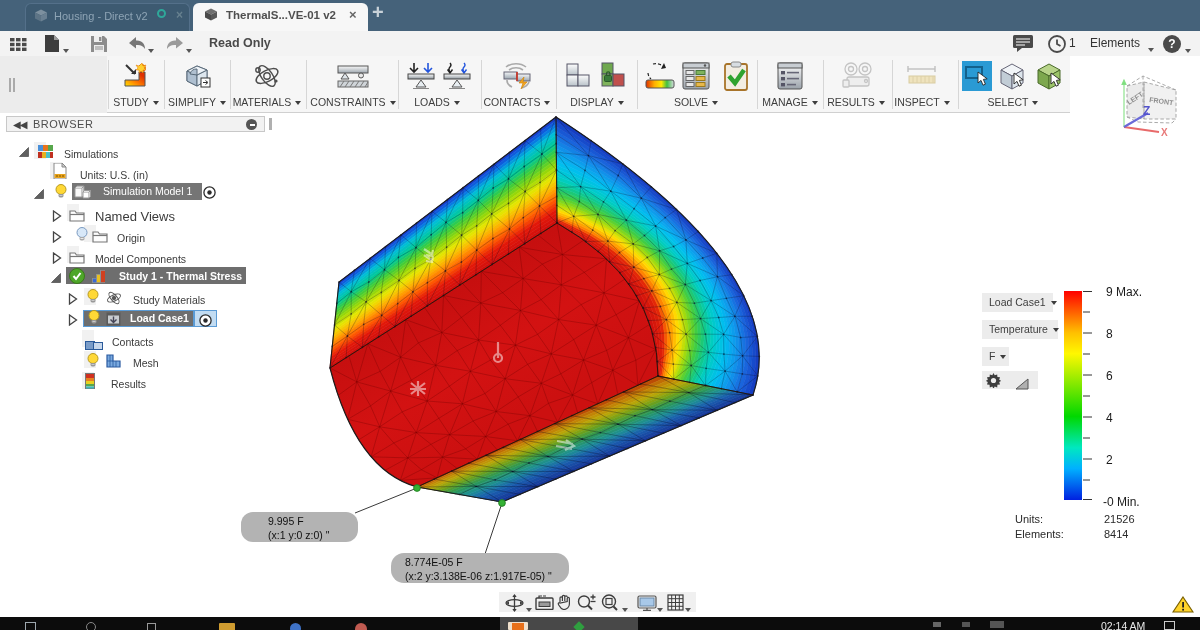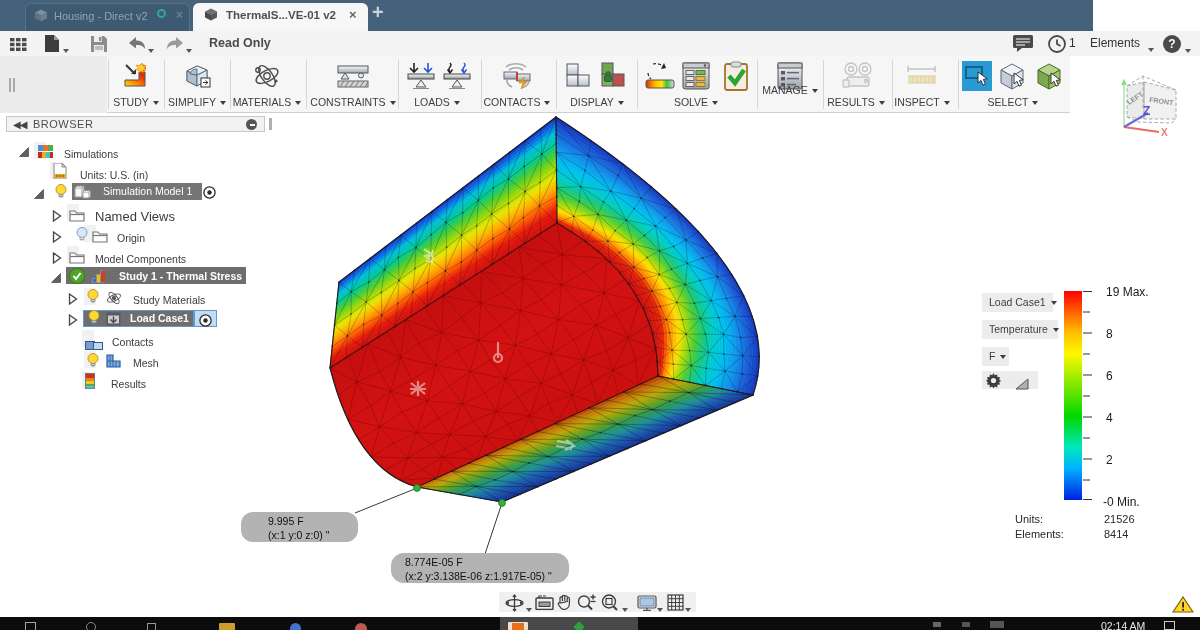--- a/index.html
+++ b/index.html
@@ -391,21 +391,21 @@
  <line x1="1083" y1="375" x2="1092" y2="375"></line>
       <line x1="1083" y1="396" x2="1090" y2="396"></line>
  <line x1="1083" y1="417" x2="1092" y2="417"></line>
       <line x1="1083" y1="438" x2="1090" y2="438"></line>
  <line x1="1083" y1="459" x2="1092" y2="459"></line>
       <line x1="1083" y1="480" x2="1090" y2="480"></line>
  <line x1="1083" y1="499.5" x2="1092" y2="499.5"></line>
 </g>
 </svg>
 
-<div style="position:absolute;left:0;top:0;width:1093px;height:31px;background:#45627a">
+<div style="position:absolute;left:0;top:0;width:1200px;height:31px;background:#45627a">
  <div style="position:absolute;left:25px;top:3px;width:165px;height:28px;background:#3d5a71;border:1px solid #54708a;border-bottom:none;border-radius:6px 6px 0 0">
    <div style="position:absolute;left:7px;top:4px"><svg width="16" height="15" viewBox="0 0 16 15" style="">
           <path d="M2,4.5 L8,1.5 L14,4.5 L8,7.5 Z" fill="#7d909f"></path>
 <path d="M2,4.5 L8,7.5 L8,13.5 L2,10.5 Z" fill="#5d7486"></path>
 <path d="M8,7.5 L14,4.5 L14,10.5 L8,13.5 Z" fill="#6a8092"></path>
         </svg></div>
    <div style="position:absolute;left:28px;top:6px;font-size:11px;color:#8ea4b5">Housing - Direct v2</div>
    <div style="position:absolute;left:131px;top:5px;width:9px;height:9px;border:2px solid #2fa89a;border-radius:50%"></div>
    <div style="position:absolute;left:150px;top:4px;font-size:12px;font-weight:bold;color:#67818f">×</div>
  </div>
@@ -644,21 +644,21 @@
         </defs>
 <rect x="3" y="2" width="24" height="26" rx="2" fill="url(#mn)" stroke="#555"></rect>
 <rect x="3" y="2" width="24" height="5" fill="#c8cdd2" stroke="#555"></rect>
 <rect x="6" y="10" width="4" height="3.4" fill="#556"></rect>
         <path d="M12,11.6 h12" stroke="#667" stroke-width="1.6"></path>
 <rect x="6" y="16" width="4" height="3.4" fill="#556"></rect>
         <path d="M12,17.6 h12" stroke="#667" stroke-width="1.6"></path>
 <rect x="6" y="22" width="4" height="3.4" fill="#556"></rect>
         <path d="M12,23.6 h9" stroke="#667" stroke-width="1.6"></path>
       </svg></div>
-    <div style="position:absolute;left:720px;top:28px;width:140px;text-align:center;font-size:10.5px;color:#3d3d3d;letter-spacing:0">MANAGE<span style="display:inline-block;width:0;height:0;border-left:3.5px solid transparent;border-right:3.5px solid transparent;border-top:4.5px solid #3d3d3d;margin-left:4px;vertical-align:middle"></span></div>
+    <div style="position:absolute;left:720px;top:40px;width:140px;text-align:center;font-size:10.5px;color:#3d3d3d;letter-spacing:0">MANAGE<span style="display:inline-block;width:0;height:0;border-left:3.5px solid transparent;border-right:3.5px solid transparent;border-top:4.5px solid #3d3d3d;margin-left:4px;vertical-align:middle"></span></div>
     <div style="position:absolute;left:841px;top:5px"><svg width="34" height="30" viewBox="0 0 34 30" style="">
         <g stroke="#c4c4c4" fill="none" stroke-width="1.3">
 <circle cx="10" cy="8" r="6"></circle>
           <circle cx="24" cy="8" r="6"></circle>
           <circle cx="10" cy="8" r="2.5"></circle>
           <circle cx="24" cy="8" r="2.5"></circle>
 <rect x="6" y="16" width="22" height="9" rx="2" fill="#eee"></rect>
           <rect x="2" y="19" width="6" height="7" rx="1" fill="#eee"></rect>
           <circle cx="25" cy="20" r="1.5"></circle>
         </g>
@@ -909,21 +909,21 @@
 <div style="position:absolute;left:982px;top:320px;width:76px;height:19px;background:#ececec;white-space:nowrap;font-size:10.5px;color:#3d3d3d;line-height:18px;padding-left:7px">Temperature<span style="display:inline-block;width:0;height:0;border-left:3.5px solid transparent;border-right:3.5px solid transparent;border-top:4.5px solid #3d3d3d;margin-left:5px;vertical-align:middle"></span></div>
 <div style="position:absolute;left:982px;top:347px;width:27px;height:19px;background:#ececec;white-space:nowrap;font-size:10.5px;color:#3d3d3d;line-height:18px;padding-left:7px">F<span style="display:inline-block;width:0;height:0;border-left:3.5px solid transparent;border-right:3.5px solid transparent;border-top:4.5px solid #3d3d3d;margin-left:5px;vertical-align:middle"></span></div>
 <div style="position:absolute;left:982px;top:371px;width:56px;height:18px;background:#ececec"></div>
 <div style="position:absolute;left:986px;top:373px"><svg width="15" height="15" viewBox="0 0 15 15" style="">
       <path d="M7.5,0 l1.2,2.2 2.5,-0.8 0.2,2.6 2.6,0.2 -0.8,2.5 2.2,1.2 -2.2,1.2 0.8,2.5 -2.6,0.2 -0.2,2.6 -2.5,-0.8 -1.2,2.2 -1.2,-2.2 -2.5,0.8 -0.2,-2.6 -2.6,-0.2 0.8,-2.5 -2.2,-1.2 2.2,-1.2 -0.8,-2.5 2.6,-0.2 0.2,-2.6 2.5,0.8 Z" fill="#3d3d3d"></path>
       <circle cx="7.5" cy="7.5" r="2.6" fill="#ececec"></circle>
     </svg></div>
 <div style="position:absolute;left:1015px;top:376px"><svg width="14" height="12" viewBox="0 0 14 12" style="">
       <path d="M1,11 L13,11 L13,1 Z" fill="#b0b0b0" stroke="#555" stroke-width="1"></path>
     </svg></div>
-<div style="position:absolute;left:1106px;top:285px;font-size:12px;color:#1a1a1a">19 Max.</div>
+<div style="position:absolute;left:1106px;top:285px;font-size:12px;color:#1a1a1a">9 Max.</div>
 <div style="position:absolute;left:1106px;top:327px;font-size:12px;color:#1a1a1a">8</div>
 <div style="position:absolute;left:1106px;top:369px;font-size:12px;color:#1a1a1a">6</div>
 <div style="position:absolute;left:1106px;top:411px;font-size:12px;color:#1a1a1a">4</div>
 <div style="position:absolute;left:1106px;top:453px;font-size:12px;color:#1a1a1a">2</div>
 <div style="position:absolute;left:1103px;top:495px;font-size:12px;color:#1a1a1a">-0 Min.</div>
 <div style="position:absolute;left:1015px;top:513px;font-size:11px;color:#2a2a2a">Units:</div>
 <div style="position:absolute;left:1104px;top:513px;font-size:11px;color:#2a2a2a">21526</div>
 <div style="position:absolute;left:1015px;top:528px;font-size:11px;color:#2a2a2a">Elements:</div>
 <div style="position:absolute;left:1104px;top:528px;font-size:11px;color:#2a2a2a">8414</div>
 

